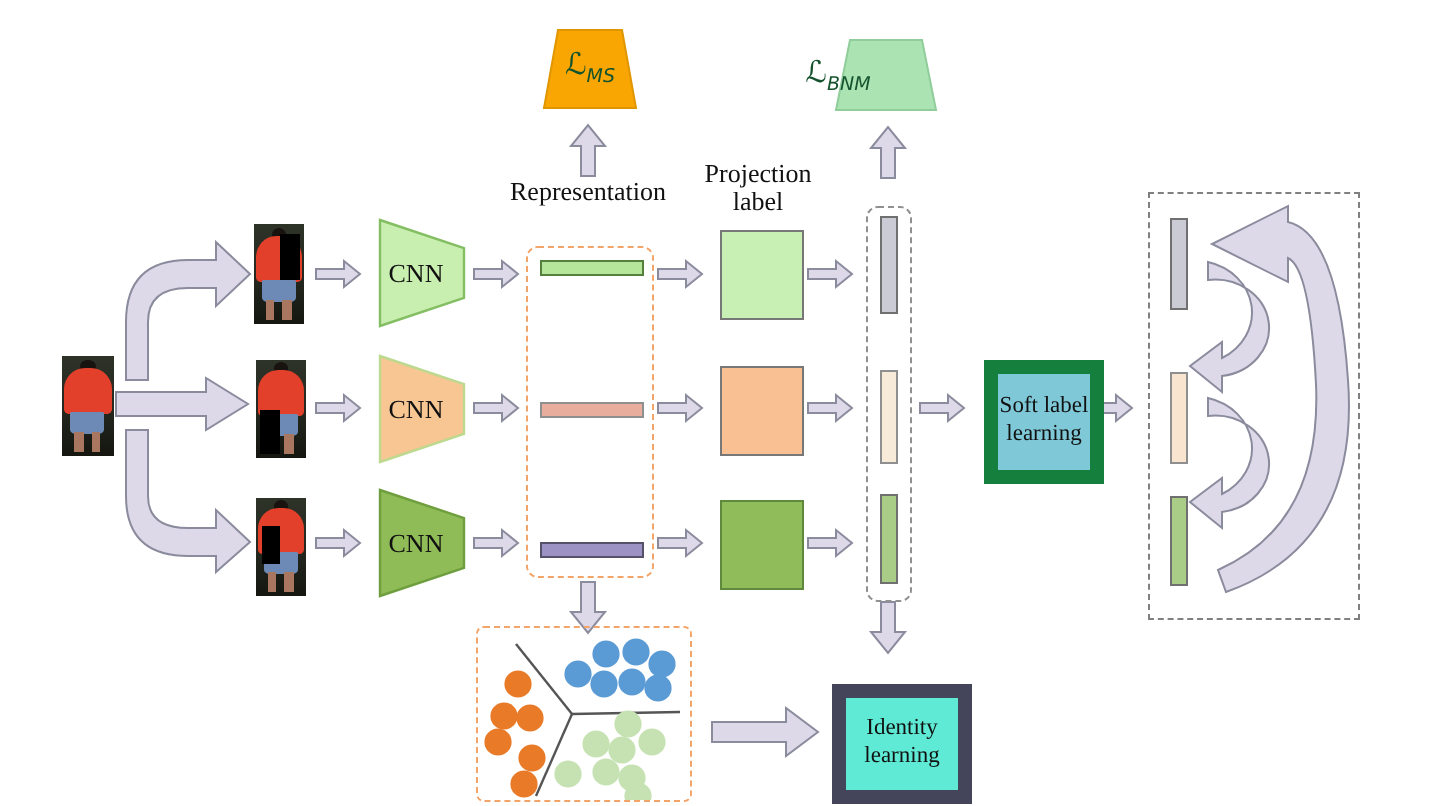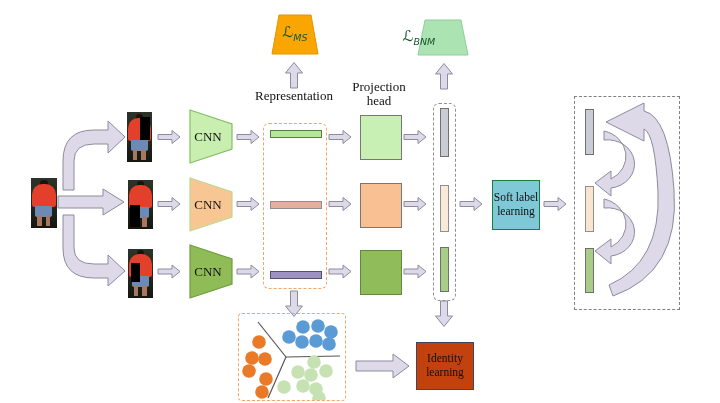--- a/index.html
+++ b/index.html
@@ -19,21 +19,21 @@
   .p-leg-r{position:absolute;left:56%;top:76%;width:19%;height:19%;background:#a9775f;}
   .p-occ{position:absolute;background:#000;}
   
   .hbar{position:absolute;border:1px solid;}
   .vbar{position:absolute;border:1px solid;}
   
   .rep-dash{position:absolute;border:1.5px dashed #F2A469;border-radius:6px;}
   .gray-dash{position:absolute;border:1px dashed #909090;}
   
   .solidbox{position:absolute;display:flex;align-items:center;justify-content:center;
-            text-align:center;font-size:11.5px;line-height:1.18;border:1px solid #15803d;}
+            text-align:center;font-size:11.5px;line-height:1.18;border:7px solid #15803d;}
   
   .loss-text{position:absolute;text-align:center;font-style:italic;font-size:15px;
              font-family:"DejaVu Sans","Liberation Serif",serif;color:#14532d;}
   .loss-text sub{font-size:9.5px;font-style:italic;}
 </style>
 </head>
 <body>
 
 <div id="canvas">
 
@@ -82,21 +82,21 @@
 
     <polygon points="279,15 311,15 318,54 272,54" fill="#F9A602" stroke="#E09600" stroke-width="1"></polygon>
     <polygon points="425,20 461,20 468,55 418,55" fill="#ABE3B3" stroke="#90CD9B" stroke-width="1"></polygon>
 
     <path class="barrow" d="M604,131 A29,26 0 0 1 611,179 L611,171 L595,183 L611,196 L611,188 A19,17 0 0 0 604,140 Z"></path>
     <path class="barrow" d="M604,199 A29,26 0 0 1 611,247 L611,239 L595,251 L611,264 L611,256 A19,17 0 0 0 604,208 Z"></path>
     <path class="barrow" d="M613,296 Q680,272 674,190 Q669,117 644,111 L644,103 L606,122 L644,141 L644,129 Q655,134 658,192 Q661,262 609,285 Z"></path>
   </svg>
 
   <div class="abs lbl" style="left:250px;top:89px;width:88px">Representation</div>
-  <div class="abs lbl" style="left:346px;top:80px;width:66px">Projection head</div>
+  <div class="abs lbl" style="left:346px;top:80px;width:66px">Projection label</div>
 
   <div class="loss-text" style="left:272px;top:23px;width:46px">
     <span>ℒ</span><sub>MS</sub>
   </div>
   <div class="loss-text" style="left:394px;top:27px;width:50px">
     <span>ℒ</span><sub>BNM</sub>
   </div>
 
   <div class="abs lbl" style="left:191px;top:130px;width:34px">CNN</div>
   <div class="abs lbl" style="left:191px;top:198px;width:34px">CNN</div>
@@ -148,21 +148,21 @@
   <div class="vbar" style="left:440px;top:185px;width:7px;height:45px;background:#F7EAD8;border-color:#8F8F8F"></div>
   <div class="vbar" style="left:440px;top:247px;width:7px;height:43px;background:#A9CD87;border-color:#707070"></div>
 
   <div class="solidbox" style="left:492px;top:180px;width:46px;height:48px;background:#7EC8D8">Soft label learning</div>
 
   <div class="gray-dash" style="left:574px;top:96px;width:104px;height:212px;border-color:#808080"></div>
   <div class="vbar" style="left:585px;top:109px;width:7px;height:44px;background:#CBCBD6;border-color:#707070"></div>
   <div class="vbar" style="left:585px;top:186px;width:7px;height:44px;background:#F9E4CF;border-color:#8F8F8F"></div>
   <div class="vbar" style="left:585px;top:248px;width:7px;height:43px;background:#A9CD87;border-color:#707070"></div>
 
-  <div class="solidbox" style="left:416px;top:342px;width:56px;height:46px;background:#c2410c;border-color:#44445A">Identity learning</div>
+  <div class="solidbox" style="left:416px;top:342px;width:56px;height:46px;background:#5eead4;border-color:#44445A">Identity learning</div>
 
   <div class="rep-dash" style="left:238px;top:313px;width:106px;height:86px;border-radius:4px">
     <svg width="106" height="86">
       <line x1="47" y1="43" x2="19" y2="8" stroke="#555" stroke-width="1.2"></line>
       <line x1="47" y1="43" x2="101" y2="42" stroke="#555" stroke-width="1.2"></line>
       <line x1="47" y1="43" x2="29" y2="84" stroke="#555" stroke-width="1.2"></line>
     <circle cx="20" cy="28" r="6.8" fill="#E87A28"></circle>
         <circle cx="13" cy="44" r="6.8" fill="#E87A28"></circle>
         <circle cx="26" cy="45" r="6.8" fill="#E87A28"></circle>
         <circle cx="10" cy="57" r="6.8" fill="#E87A28"></circle>

